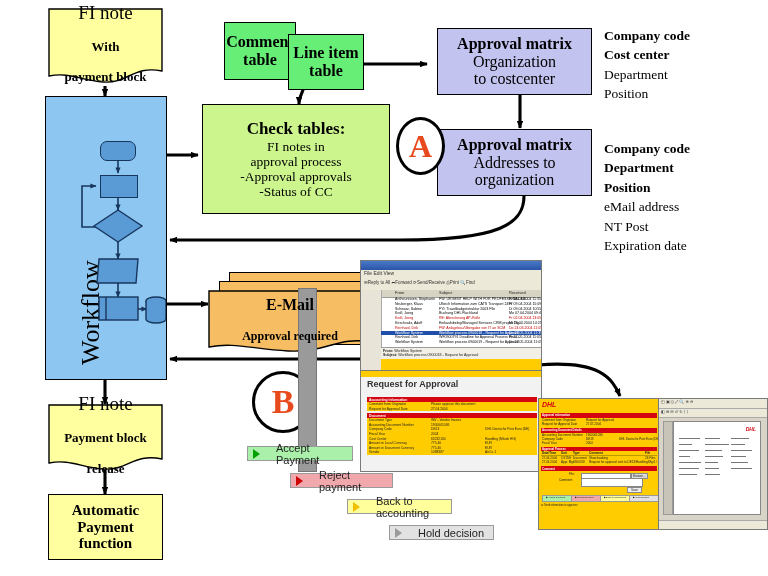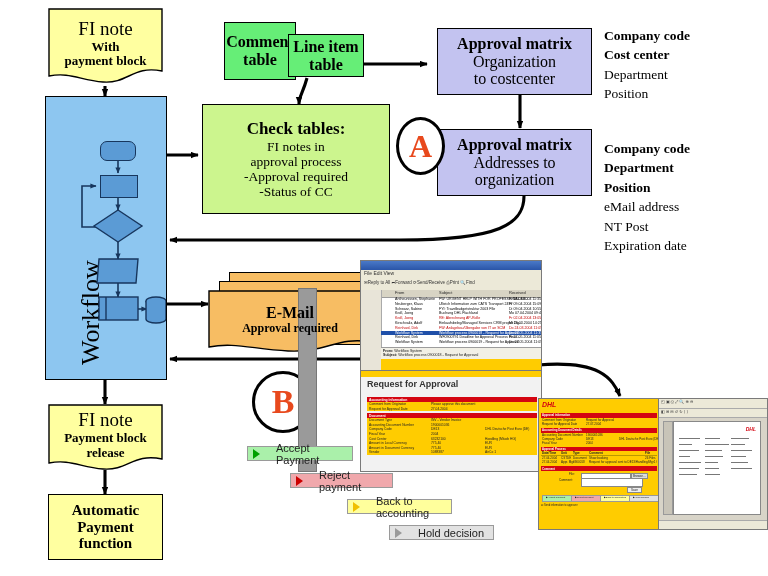--- a/index.html
+++ b/index.html
@@ -6,21 +6,21 @@
   body{width:768px;height:576px;overflow:hidden;
        font-family:"Liberation Serif",serif;color:#000;}
   #stage{position:relative;width:768px;height:576px;}
 
   
   .box{position:absolute;box-sizing:border-box;border:1px solid #000;
        display:flex;flex-direction:column;align-items:center;justify-content:center;
        text-align:center;line-height:1.12;}
   .note{position:absolute;box-sizing:border-box;}
   .note .inner{position:absolute;inset:0;display:flex;flex-direction:column;
-       align-items:center;justify-content:center;text-align:center;line-height:1.14;z-index:2;}
+       align-items:center;justify-content:center;text-align:center;line-height:1.14;z-index:2;gap:16px;}
   .t-title{font-size:19px;}
   .t-sub{font-size:13px;font-weight:bold;}
   .t-b{font-weight:bold;}
 
   
   .fi-note svg{position:absolute;inset:0;width:100%;height:100%;}
 
   
   .green{background:#66ee77;font-weight:bold;font-size:16px;}
   .checkbox-green{background:#ccf58e;}
@@ -102,30 +102,30 @@
       <div class="t-title">FI note</div>
       <div class="t-sub">With</div>
       <div class="t-sub">payment block</div>
     </div>
   </div>
 
   <div class="box green" style="left:224px;top:22px;width:72px;height:58px;">
     <span>Comment</span>
     <span>table</span>
   </div>
-  <div class="box green" style="left:288px;top:34px;width:76px;height:43px;">
+  <div class="box green" style="left:288px;top:34px;width:76px;height:56px;">
     <span>Line item</span>
     <span>table</span>
   </div>
 
   <div class="box checkbox-green" style="left:202px;top:104px;width:188px;height:110px;font-size:13.5px;">
     <span style="font-size:17px;font-weight:bold;margin-bottom:1px;">Check tables:</span>
     <span>FI notes in</span>
     <span>approval process</span>
-    <span>-Approval required</span>
+    <span>-Approval approvals</span>
     <span>-Status of CC</span>
   </div>
 
   <div class="box purple" style="left:437px;top:28px;width:155px;height:67px;">
     <span class="t-b">Approval matrix</span>
     <span>Organization</span>
     <span>to costcenter</span>
   </div>
   <div class="box purple" style="left:437px;top:129px;width:155px;height:67px;">
     <span class="t-b">Approval matrix</span>

